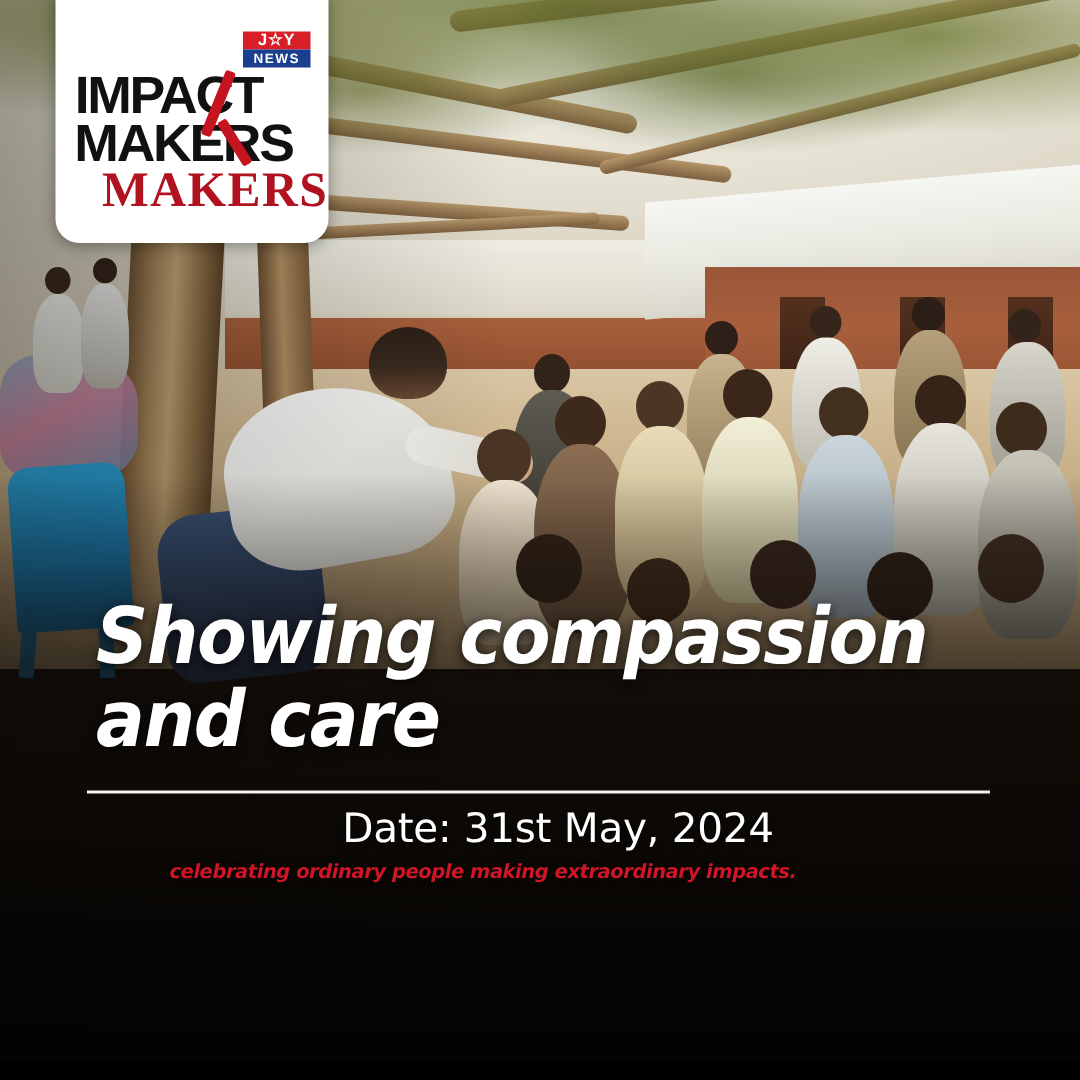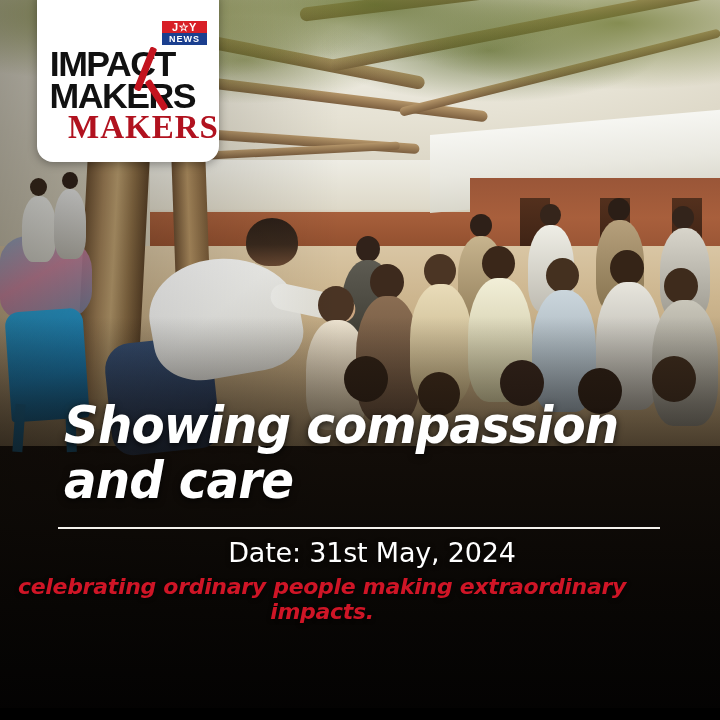--- a/index.html
+++ b/index.html
@@ -181,21 +181,21 @@
 
   
   #date-line{
     position:absolute;left:12px;top:537px;width:720px;text-align:center;
     color:#fff;font-size:27px;font-weight:normal;letter-spacing:-.2px;
     font-family:"DejaVu Sans","Liberation Sans",sans-serif;
     text-shadow:0 1px 5px rgba(0,0,0,.7);
   }
   #tagline{
     position:absolute;left:0;top:574px;width:644px;text-align:center;
-    color:#cf1526;font-style:italic;font-weight:bold;font-size:22px;
+    color:#cf1526;font-style:italic;font-weight:bold;font-size:13px;
     letter-spacing:-.3px;
     font-family:"DejaVu Sans","Liberation Sans",sans-serif;
     text-shadow:0 1px 4px rgba(0,0,0,.6);
   }
 
   
   #sponsor-bar{
     position:absolute;left:0;top:618px;width:720px;height:96px;
     display:flex;align-items:center;
   }

